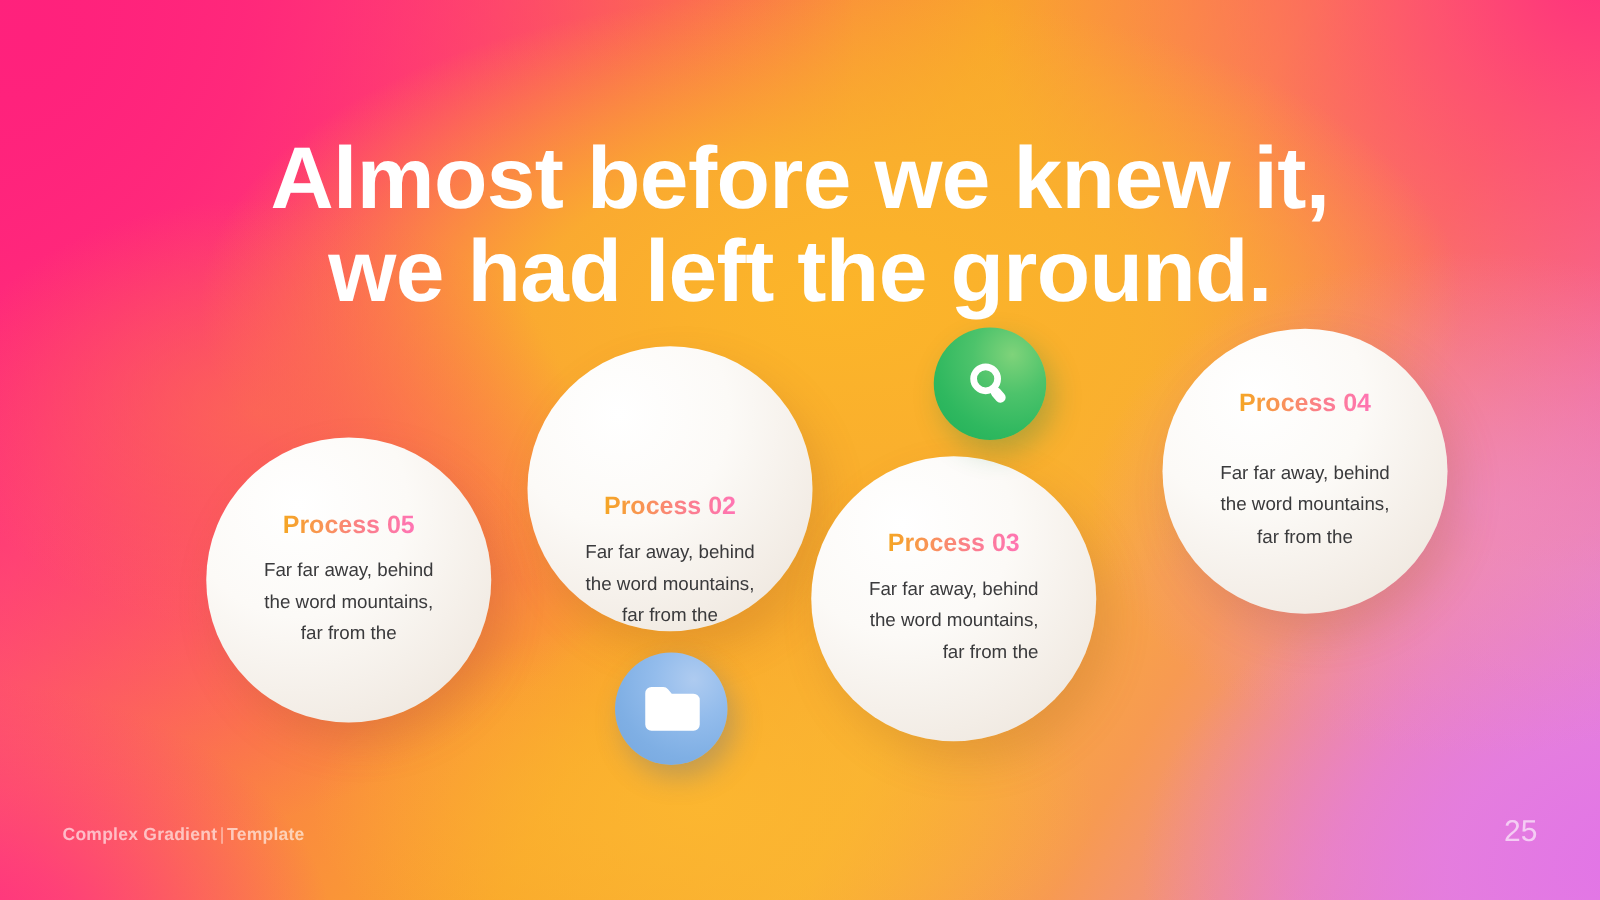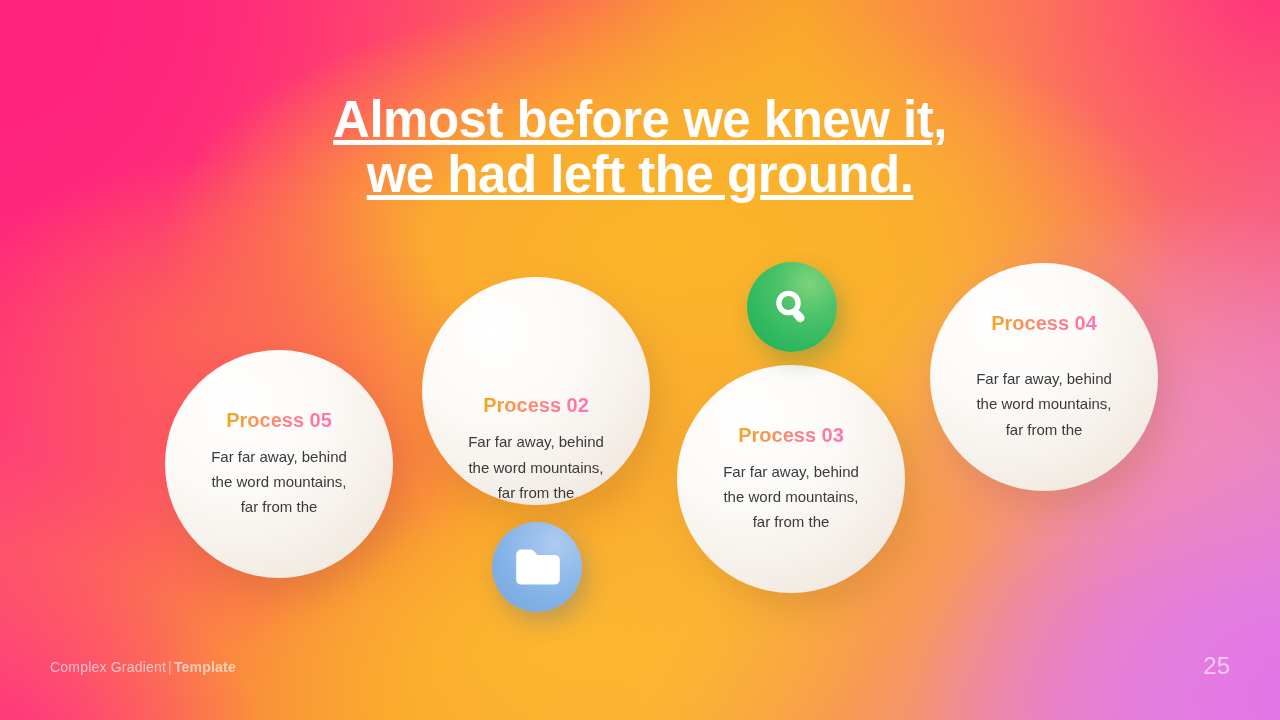--- a/index.html
+++ b/index.html
@@ -61,26 +61,25 @@
   }
 
   
   .title {
     position: absolute;
     left: 0;
     right: 0;
     top: 58px;
     text-align: center;
     color: #FFFFFF;
-    font-size: 51px;
+    font-size: 70px;
     font-weight: 700;
     line-height: 1.08;
     letter-spacing: -0.5px;
     white-space: pre-line;
-    text-decoration: underline;
   }
 
   
   .circle {
     position: absolute;
     border-radius: 50%;
     background:
       radial-gradient(circle at 32% 24%, #FFFFFF 0%, #FCFAF7 38%, #F3EDE6 72%, #EAE2D8 100%);
     box-shadow: 10px 16px 34px rgba(150, 80, 40, 0.20);
     display: flex;
@@ -103,21 +102,21 @@
   }
   .circle-body {
     font-size: 15px;
     line-height: 1.68;
     color: #3A3A3C;
     white-space: pre-line;
   }
 
   #circle-1 { left: 165px; top: 350px; width: 228px; height: 228px; }
   #circle-2 { left: 422px; top: 277px; width: 228px; height: 228px; justify-content: flex-end; }
-  #circle-3 { left: 677px; top: 365px; width: 228px; height: 228px; }
+  #circle-3 { left: 649px; top: 365px; width: 228px; height: 228px; text-align: right; }
   #circle-4 { left: 930px; top: 263px; width: 228px; height: 228px; gap: 19px; }
 
   
   .badge {
     position: absolute;
     width: 90px;
     height: 90px;
     border-radius: 50%;
     display: flex;
     align-items: center;
@@ -139,21 +138,21 @@
 
   
   .footer {
     position: absolute;
     left: 50px;
     bottom: 45px;
     font-size: 14px;
     color: rgba(255,255,255,0.62);
     letter-spacing: 0.2px;
   }
-  .footer .brand { font-weight: 400; }
+  .footer .brand { font-weight: 700; }
   .footer .sep   { font-weight: 400; opacity: 0.85; padding: 0 2px; }
   .footer .kind  { font-weight: 700; }
 
   .page-number {
     position: absolute;
     right: 50px;
     bottom: 40px;
     font-size: 24px;
     font-weight: 400;
     color: rgba(255,255,255,0.62);

